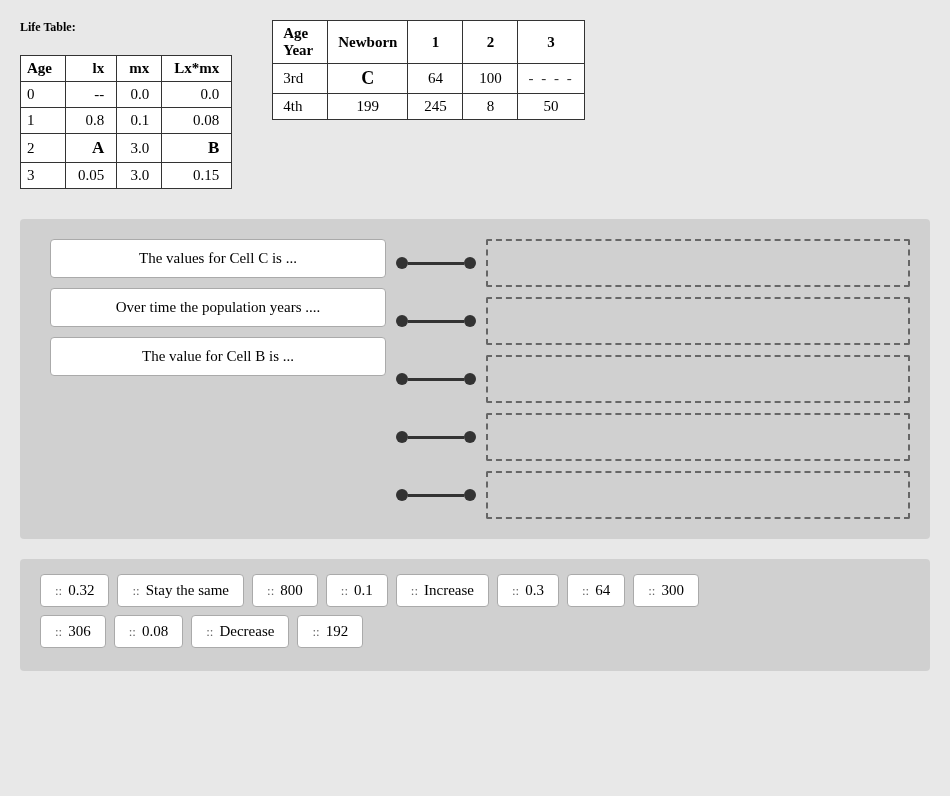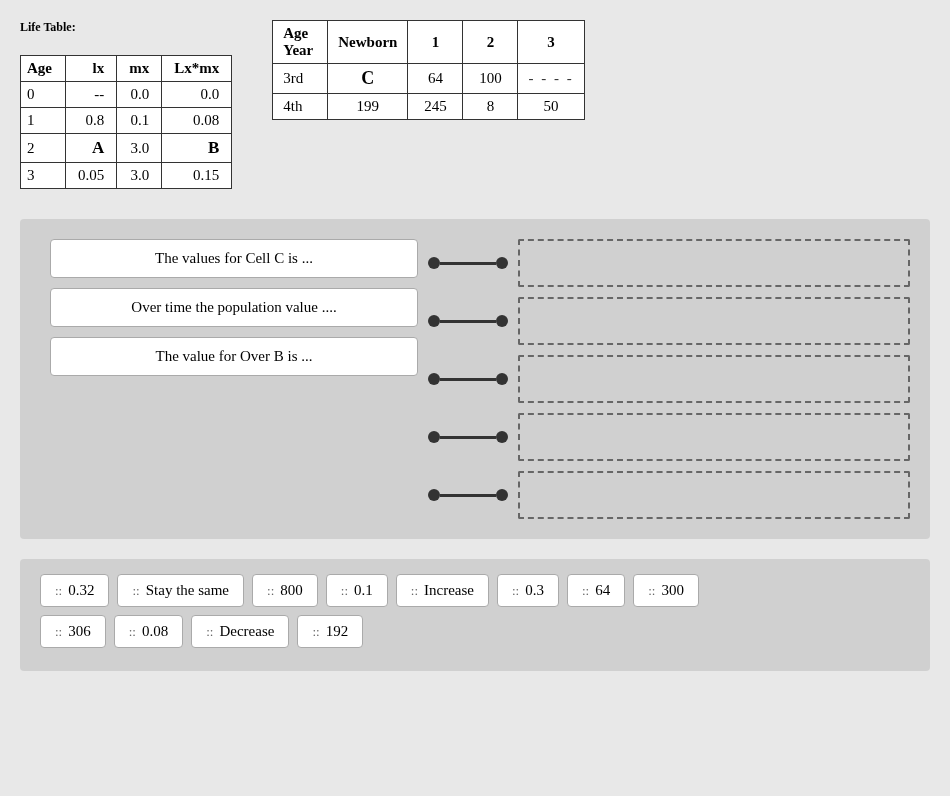--- a/index.html
+++ b/index.html
@@ -95,21 +95,21 @@
       gap: 10px;
       flex-shrink: 0;
     }
 
     .question-box {
       background: white;
       border: 1.5px solid #aaa;
       border-radius: 4px;
       padding: 10px 20px;
       font-size: 15px;
-      width: 368px;
+      width: 336px;
       text-align: center;
     }
 
     .connector-col {
       display: flex;
       flex-direction: column;
       gap: 10px;
       align-items: center;
       padding: 0 10px;
       flex-shrink: 0;
@@ -257,24 +257,24 @@
     </table>
   </div>
 </div>
 
 <div class="matching-section">
   <div class="questions-col">
     <div class="question-box">
       <span>The values for Cell C is ...</span>
     </div>
     <div class="question-box">
-      <span>Over time the population value ....</span>
+      <span>Over time the population years ....</span>
     </div>
     <div class="question-box">
-      <span>The value for Over B is ...</span>
+      <span>The value for Cell B is ...</span>
     </div>
   </div>
 
   <div class="connector-col">
     <div class="connector">
       <div class="connector-dot"></div>
       <div class="connector-line"></div>
       <div class="connector-dot"></div>
     </div>
     <div class="connector">

